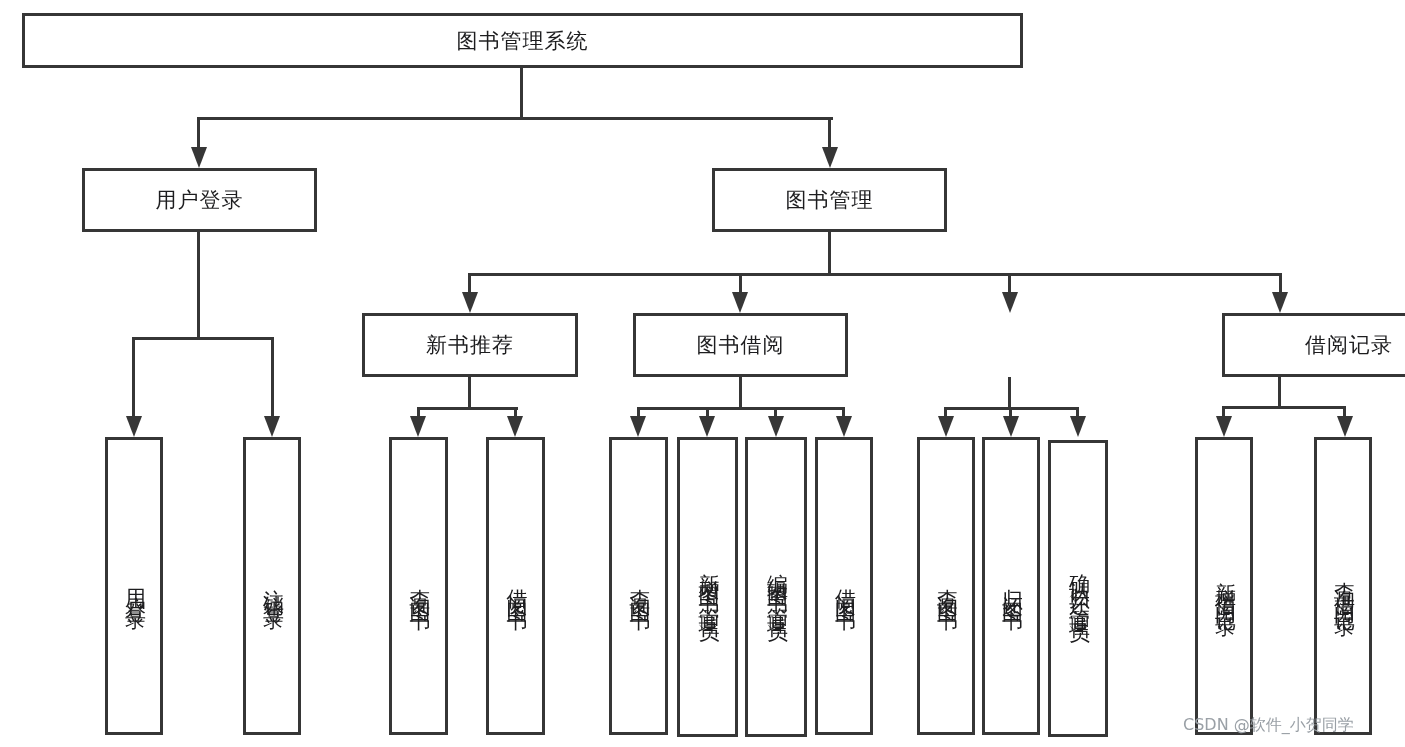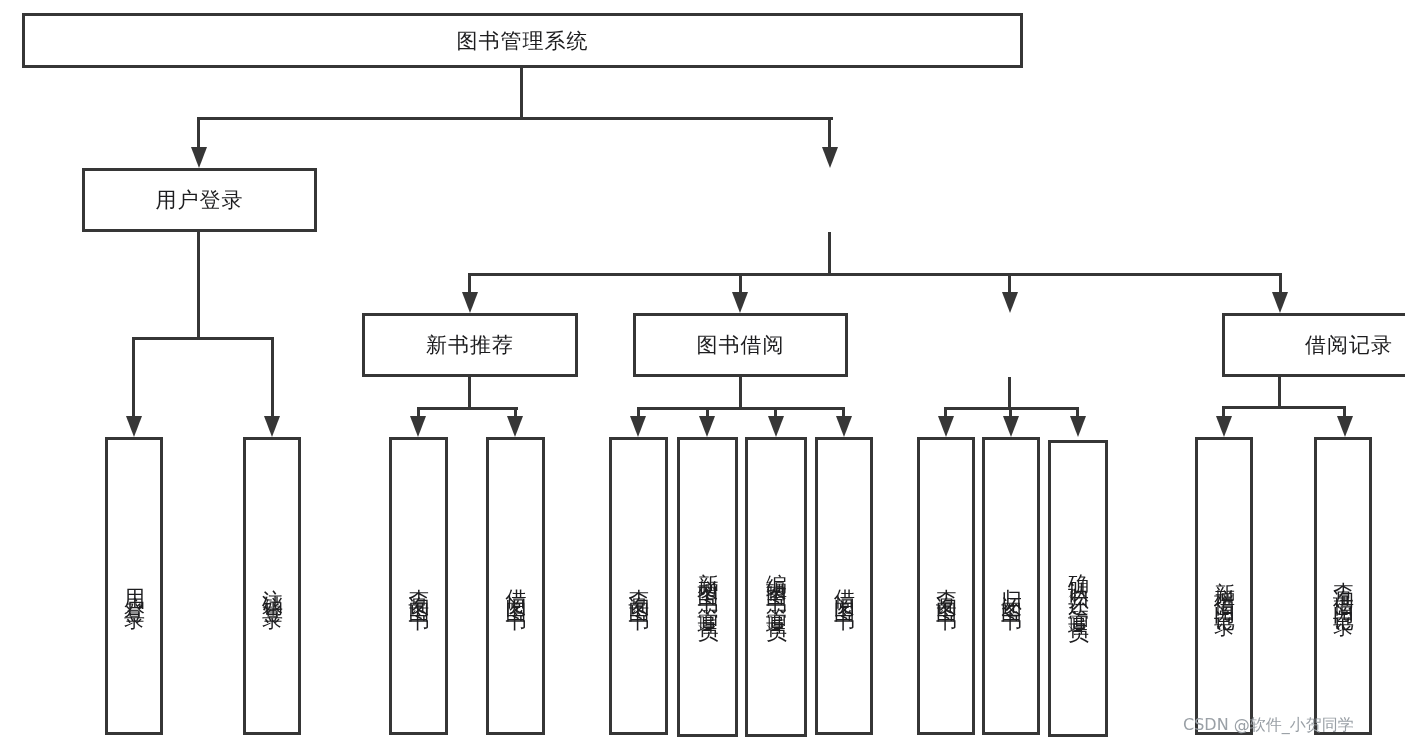--- a/index.html
+++ b/index.html
@@ -13,20 +13,21 @@
   .box{
     position:absolute;
     box-sizing:border-box;
     border:3px solid #363636;
     background:#ffffff;
     display:flex;
     align-items:center;
     justify-content:center;
     color:#1d1d1f;
     z-index:2;
+    font-family:Liberation Mono, monospace;
   }
   .box.h{font-size:21px;letter-spacing:1px;white-space:nowrap;}
   .box.v{font-size:21px;}
   .box.v .vtext{
     writing-mode:vertical-rl;
     text-orientation:mixed;
     letter-spacing:7px;
     line-height:1;
     white-space:nowrap;
   }
@@ -56,20 +57,21 @@
   <div class="box h" style="left:22px;top:13px;width:1001px;height:55px">图书管理系统</div>
 
   <div class="ln" style="left:520px;top:68px;width:3px;height:49px"></div>
   <div class="ln" style="left:197px;top:117px;width:636px;height:3px"></div>
   <div class="ln" style="left:197px;top:117px;width:3px;height:34px"></div>
   <div class="arrow" style="left:191px;top:147px"></div>
   <div class="ln" style="left:828px;top:117px;width:3px;height:34px"></div>
   <div class="arrow" style="left:822px;top:147px"></div>
 
   <div class="box h" style="left:82px;top:168px;width:235px;height:64px">用户登录</div>
+  <div class="box h" style="left:712px;top:168px;width:235px;height:64px">图书管理</div>
 
   <div class="ln" style="left:197px;top:232px;width:3px;height:105px"></div>
   <div class="ln" style="left:132px;top:337px;width:142px;height:3px"></div>
   <div class="ln" style="left:132px;top:337px;width:3px;height:85px"></div>
   <div class="arrow" style="left:126px;top:416px"></div>
   <div class="ln" style="left:271px;top:337px;width:3px;height:85px"></div>
   <div class="arrow" style="left:264px;top:416px"></div>
 
   <div class="ln" style="left:828px;top:232px;width:3px;height:41px"></div>
   <div class="ln" style="left:468px;top:273px;width:814px;height:3px"></div>

